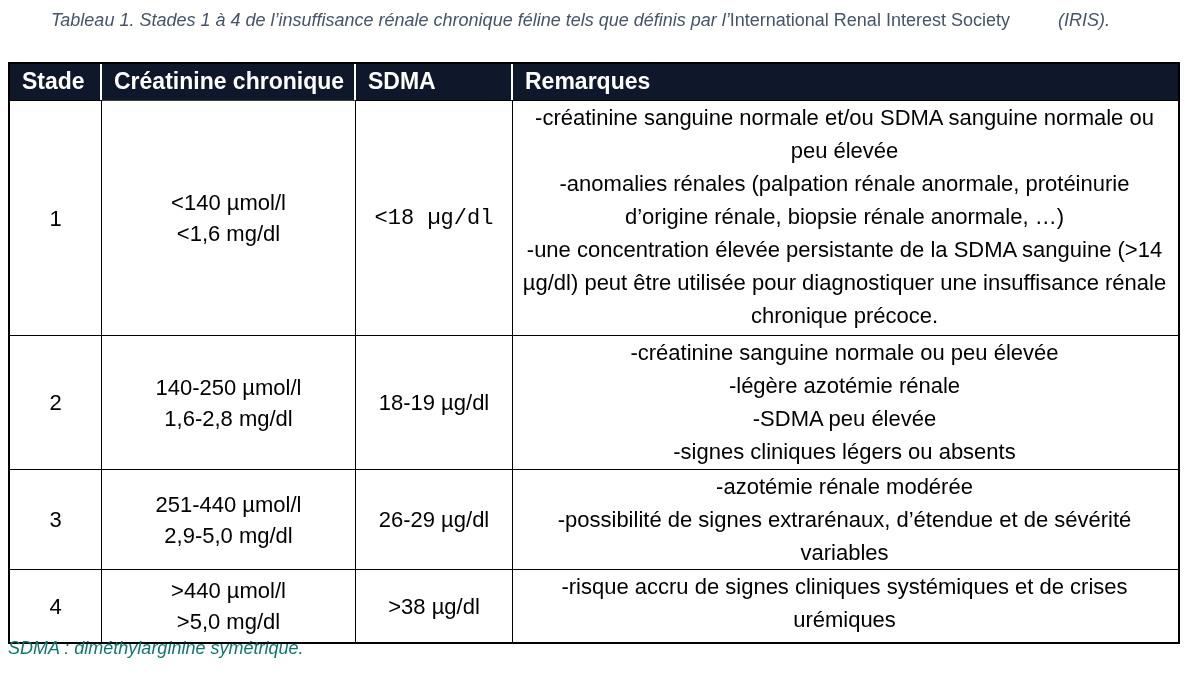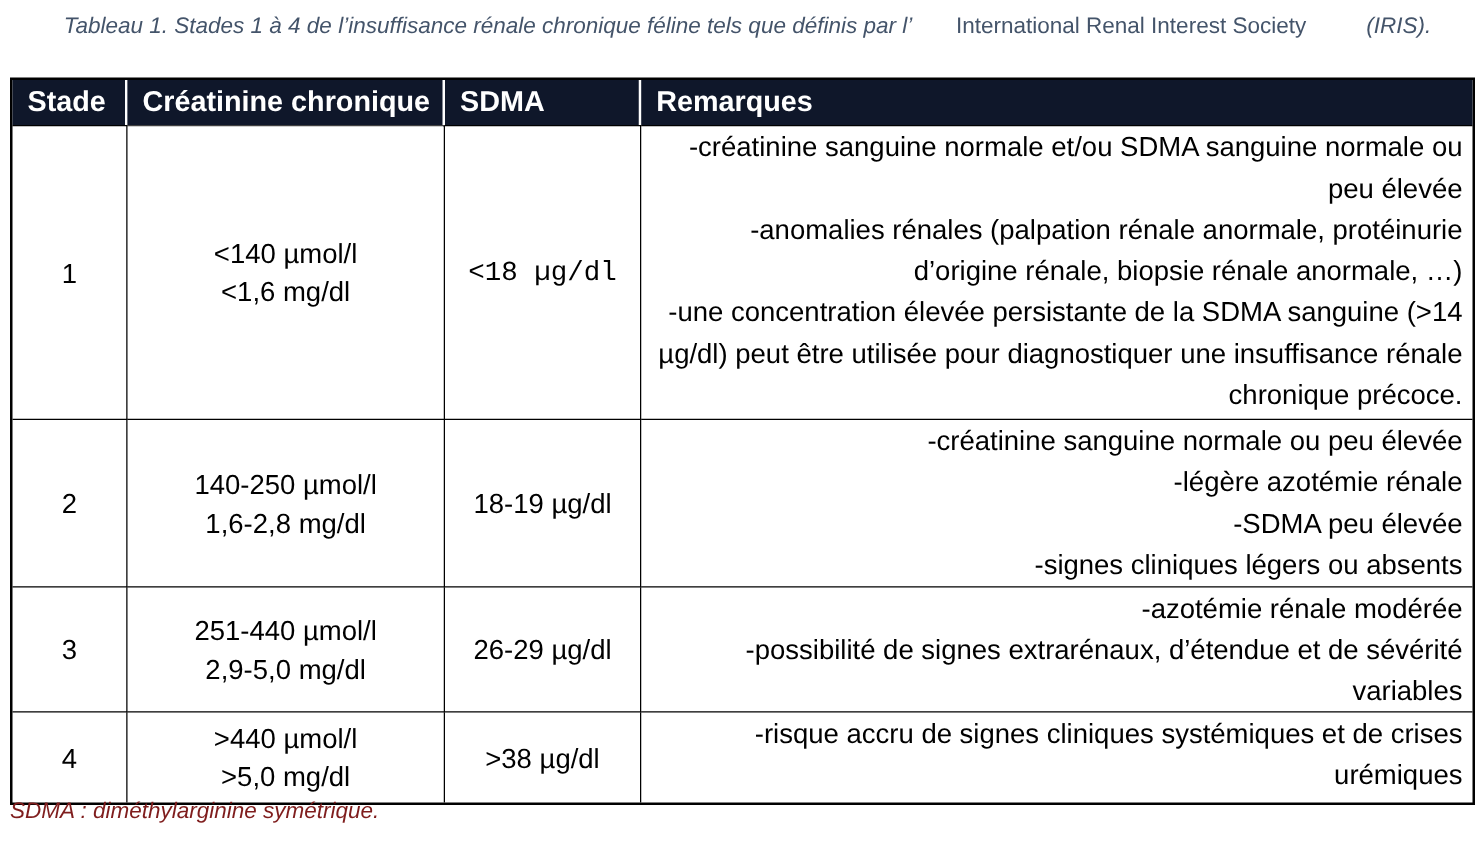--- a/index.html
+++ b/index.html
@@ -20,21 +20,21 @@
   .caption {
     position: absolute;
     left: 8px;
     top: 10px;
     width: 1170px;
     font-size: 18px;
     color: #44546A;
     white-space: nowrap;
   }
   .caption .it { font-style: italic; margin-left: 43px; }
-  .caption .up { font-style: normal; margin-left: 35px; }
+  .caption .up { font-style: normal; }
 
   table.iris {
     position: absolute;
     left: 8px;
     top: 62px;
     width: 1168px;
     border-collapse: separate;
     border-spacing: 0;
     table-layout: fixed;
     border: 2px solid #000000;
@@ -60,32 +60,32 @@
   td:last-child { border-right: none; }
   tbody tr:last-child td { border-bottom: none; }
 
   td.center {
     text-align: center;
     vertical-align: middle;
     line-height: 31px;
     padding: 0 4px;
   }
   td.remarks {
-    text-align: right;
+    text-align: center;
     vertical-align: top;
     line-height: 33px;
     padding: 0 8px 0 6px;
   }
   .footnote {
     position: absolute;
     left: 8px;
     top: 638px;
     font-size: 18px;
     font-style: italic;
-    color: #7f1d1d;
+    color: #0f766e;
     white-space: nowrap;
   }
 </style>
 </head>
 <body>
 
 <div class="page">
 
   <div class="caption">
     <span class="it">Tableau 1. Stades 1 à 4 de l’insuffisance rénale chronique féline tels que définis par l’</span><span class="up">International Renal Interest Society</span><span class="it"> (IRIS).</span>

